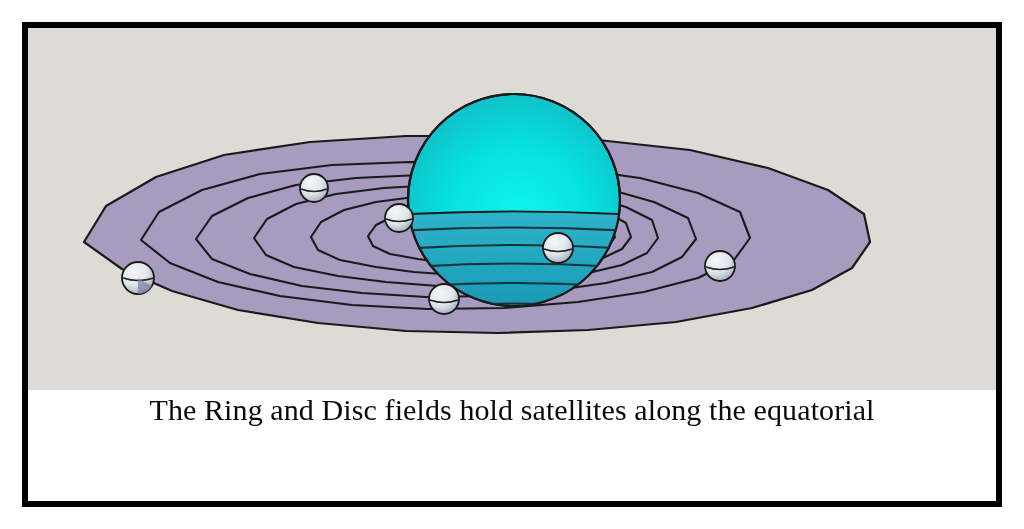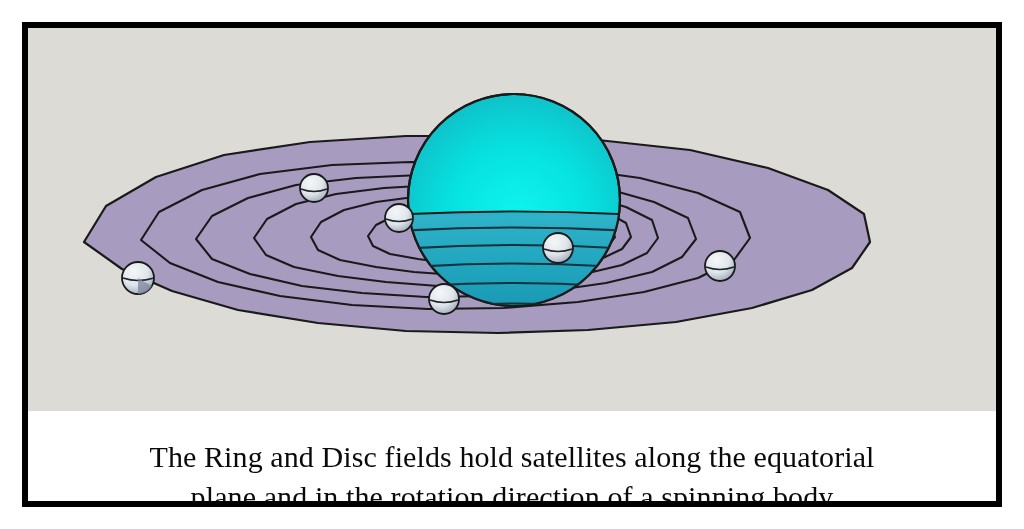--- a/index.html
+++ b/index.html
@@ -44,28 +44,28 @@
   #illustration-svg {
     position: absolute;
     left: 0;
     top: 0;
     display: block;
   }
   
   #caption-panel {
     position: absolute;
     left: 0;
-    top: 404px;
+    top: 362px;
     width: 968px;
     height: 90px;
     background: #ffffff;
     display: flex;
     flex-direction: column;
     align-items: center;
-    justify-content: center;
+    justify-content: space-between;
   }
   .caption-line {
     font-family: "Liberation Serif", serif;
     font-size: 30px;
     line-height: 40px;
     color: #0a0a0a;
     white-space: nowrap;
     letter-spacing: 0.1px;
   }
 </style>
@@ -192,17 +192,16 @@
             <path d="M677,241 a15,15 0 0,0 30,0 a15,15 0 0,1 -30,0 Z" fill="url(#gradSatBottom)" opacity="0.9"></path>
             <path d="M678,239 Q692,244 706,239" fill="none" stroke="#22242c" stroke-width="1.5"></path>
           </g>
 
         </g>
       </svg>
     </div>
 
     <div id="caption-panel">
       <div class="caption-line">The Ring and Disc fields hold satellites along the equatorial</div>
-      <div class="caption-line">plane and in the rotation direction of a spinning body</div>
     </div>
 
   </div>
 </div>
 
 </body></html>

